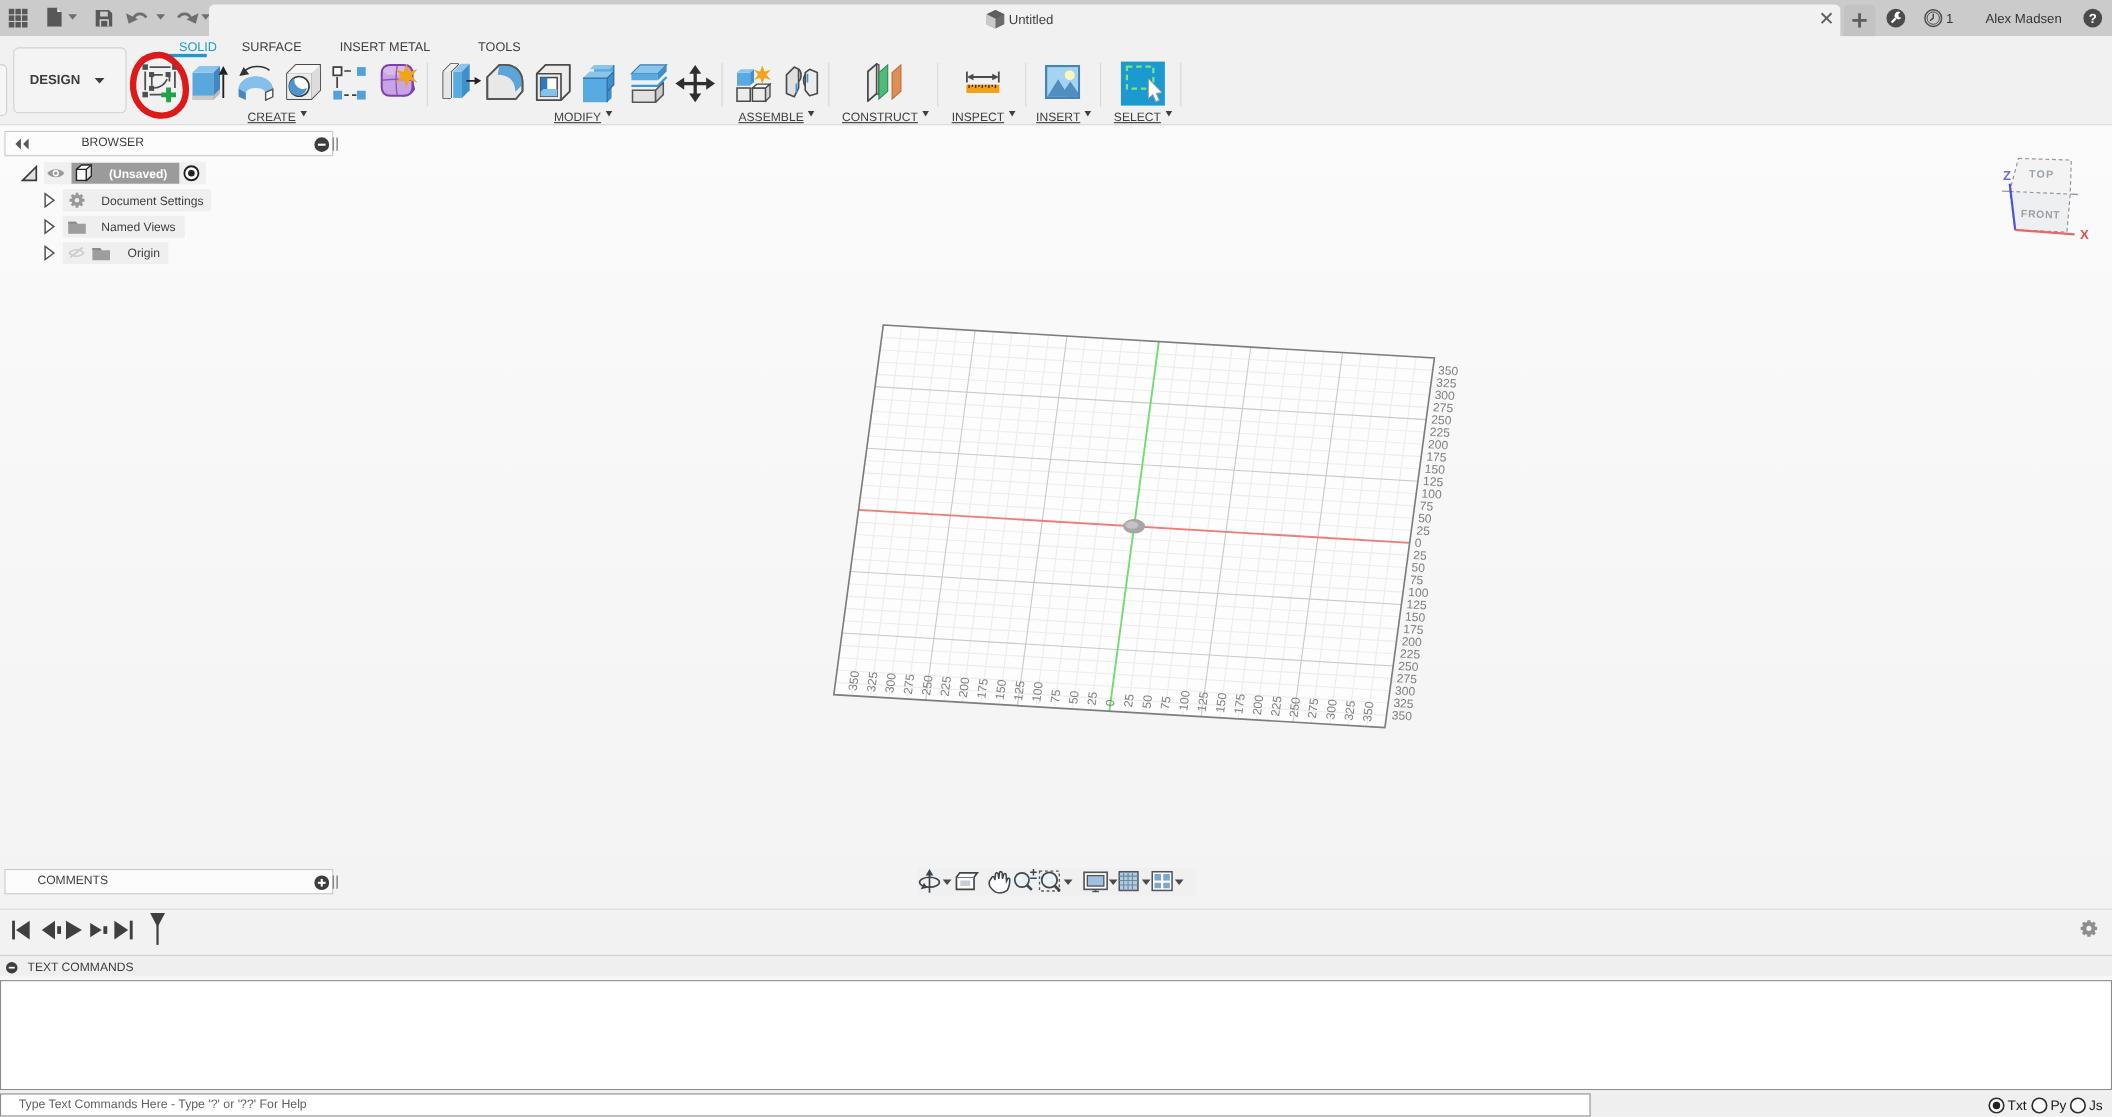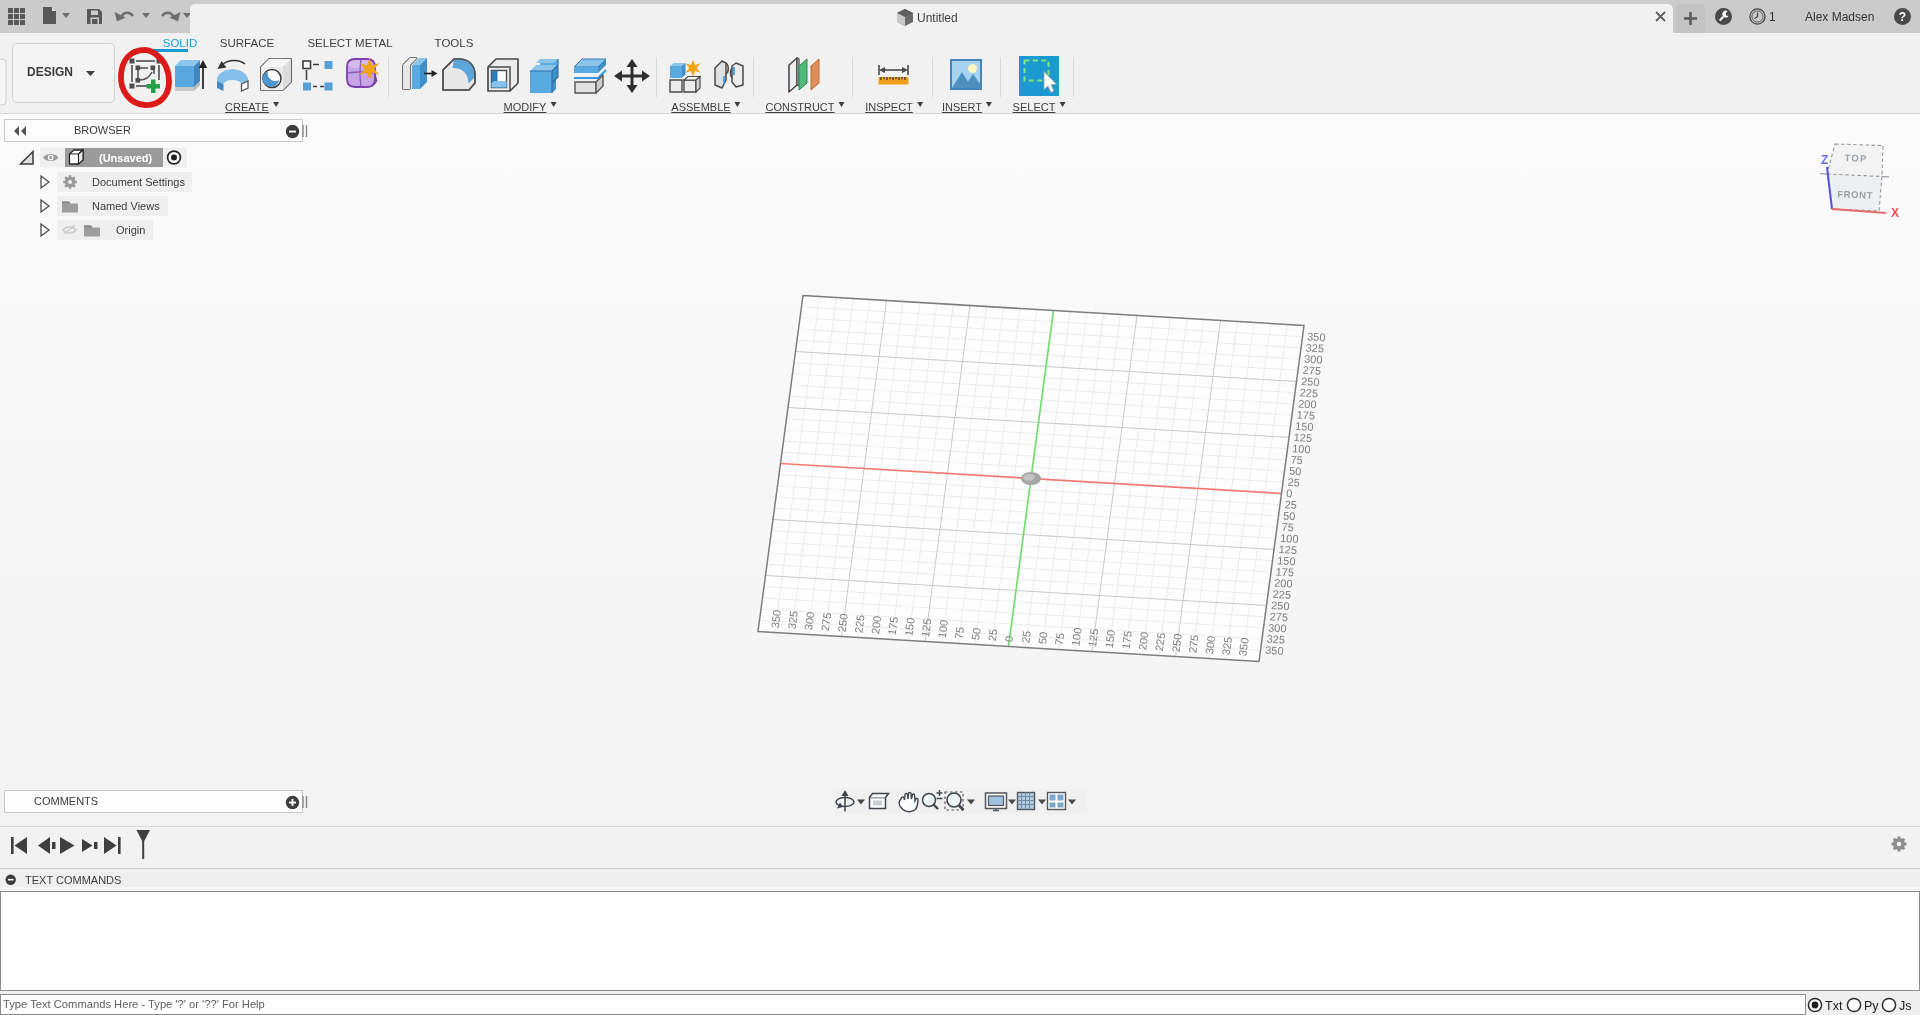--- a/index.html
+++ b/index.html
@@ -11,21 +11,21 @@
 #ribbon{position:absolute;left:0;top:33px;width:1920px;height:81px;background:#f1f1f1;border-bottom:1px solid #d5d5d5;}
 .rtab{position:absolute;top:4px;height:14px;font-size:11.5px;color:#404040;white-space:nowrap;}
 .seclabel{position:absolute;top:68px;font-size:11px;color:#3f3f3f;white-space:nowrap;text-decoration:underline;}
 .sep{position:absolute;top:24px;width:1px;height:40px;background:#d8d8d8;}
 #viewport{position:absolute;left:0;top:114px;width:1920px;height:712px;background:linear-gradient(#fbfbfb,#f3f3f3);}
 .panelhead{position:absolute;height:23px;background:#fcfcfc;border:1px solid #c9c9c9;font-size:11px;color:#3d3d3d;}
 #timeline{position:absolute;left:0;top:826px;width:1920px;height:42px;background:#f2f2f2;border-top:1px solid #dadada;}
 #tchead{position:absolute;left:0;top:868px;width:1920px;height:19px;background:#efefef;border-top:1px solid #cfcfcf;font-size:11px;color:#3d3d3d;}
 #tcarea{position:absolute;left:0;top:891px;width:1920px;height:100px;background:#ffffff;border:1px solid #8c8c8c;}
 #inrow{position:absolute;left:0;top:991px;width:1920px;height:24px;background:#efefef;}
-#inbox{position:absolute;left:0;top:3px;width:1806px;height:21px;background:#fff;border:1px solid #8c8c8c;font-size:11.2px;color:#606060;line-height:19px;padding-left:2px;}
+#inbox{position:absolute;left:0;top:3px;width:1446px;height:21px;background:#fff;border:1px solid #8c8c8c;font-size:11.2px;color:#606060;line-height:19px;padding-left:16px;}
 </style></head><body>
 
 <div id="topbar">
 <svg class="abs" style="left:0;top:0" width="260" height="33">
  <g fill="#585858">
   <rect x="8" y="8" width="5" height="5"></rect>
         <rect x="14" y="8" width="5" height="5"></rect>
         <rect x="20" y="8" width="5" height="5"></rect>
   <rect x="8" y="14" width="5" height="5"></rect>
         <rect x="14" y="14" width="5" height="5"></rect>
@@ -84,21 +84,21 @@
 <svg class="abs" style="left:-8px;top:25px" width="16" height="48">
  <rect x="1" y="1" width="13" height="46" rx="4" fill="#f6f6f6" stroke="#cfcfcf"></rect>
 </svg>
 <div class="abs" style="left:12px;top:10px;width:103px;height:60px;background:#f4f4f4;border:1px solid #d2d2d2;border-radius:5px;"></div>
 <div class="abs" style="left:27px;top:32px;font-size:12px;font-weight:bold;color:#3c3c3c;">DESIGN</div>
 <svg class="abs" style="left:85px;top:37px" width="12" height="8">
       <path d="M1 1 h9 l-4.5 5 z" fill="#3c3c3c"></path>
     </svg>
 <div class="rtab" style="left:160px;color:#1b9ad2;transform:translateX(-50%);margin-left:20px;">SOLID</div>
 <div class="rtab" style="left:247px;transform:translateX(-50%);">SURFACE</div>
-<div class="rtab" style="left:350px;transform:translateX(-50%);">SELECT METAL</div>
+<div class="rtab" style="left:350px;transform:translateX(-50%);">INSERT METAL</div>
 <div class="rtab" style="left:454px;transform:translateX(-50%);">TOOLS</div>
 <div class="abs" style="left:133px;top:16px;width:55px;height:3px;background:#1b9ad2;"></div>
 <div class="sep" style="left:388px;"></div>
 <div class="sep" style="left:656px;"></div>
 <div class="sep" style="left:753px;"></div>
 <div class="sep" style="left:852px;"></div>
 <div class="sep" style="left:932px;"></div>
 <div class="sep" style="left:1000px;"></div>
 <div class="sep" style="left:1073px;"></div>
 <div class="seclabel" style="left:252px;transform:translateX(-50%);">CREATE<i style="display:inline-block;width:0;height:0;border:3.5px solid transparent;border-top:5px solid #3f3f3f;margin-left:4px;margin-bottom:1px;"></i></div>

